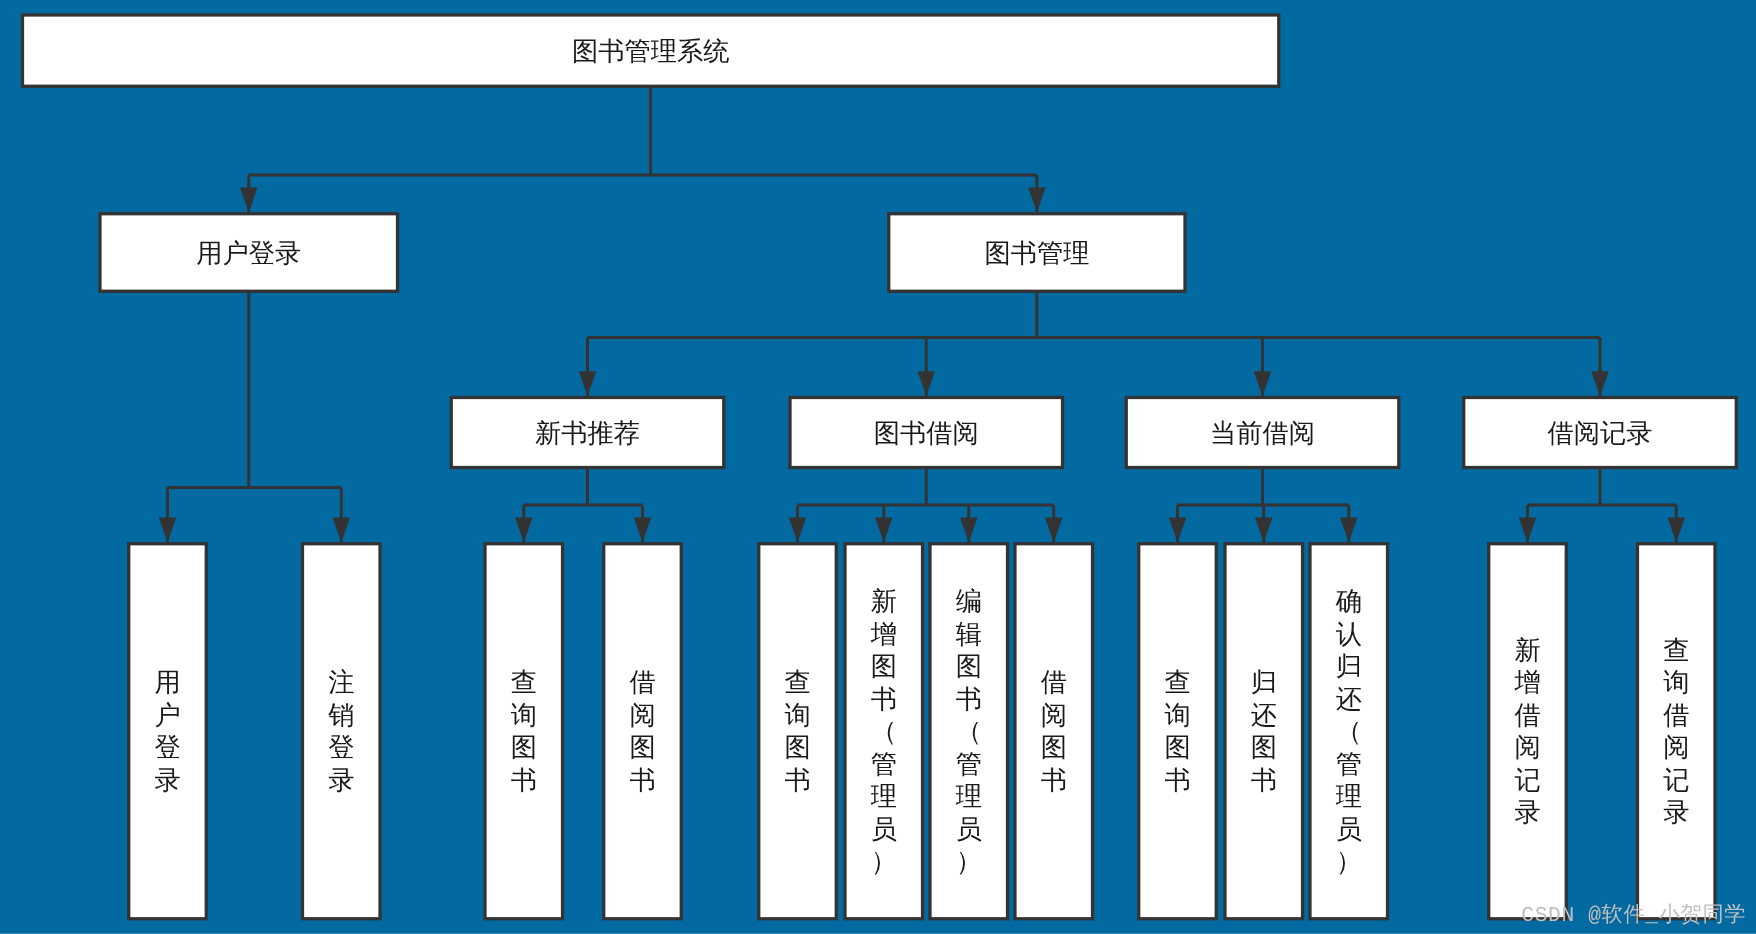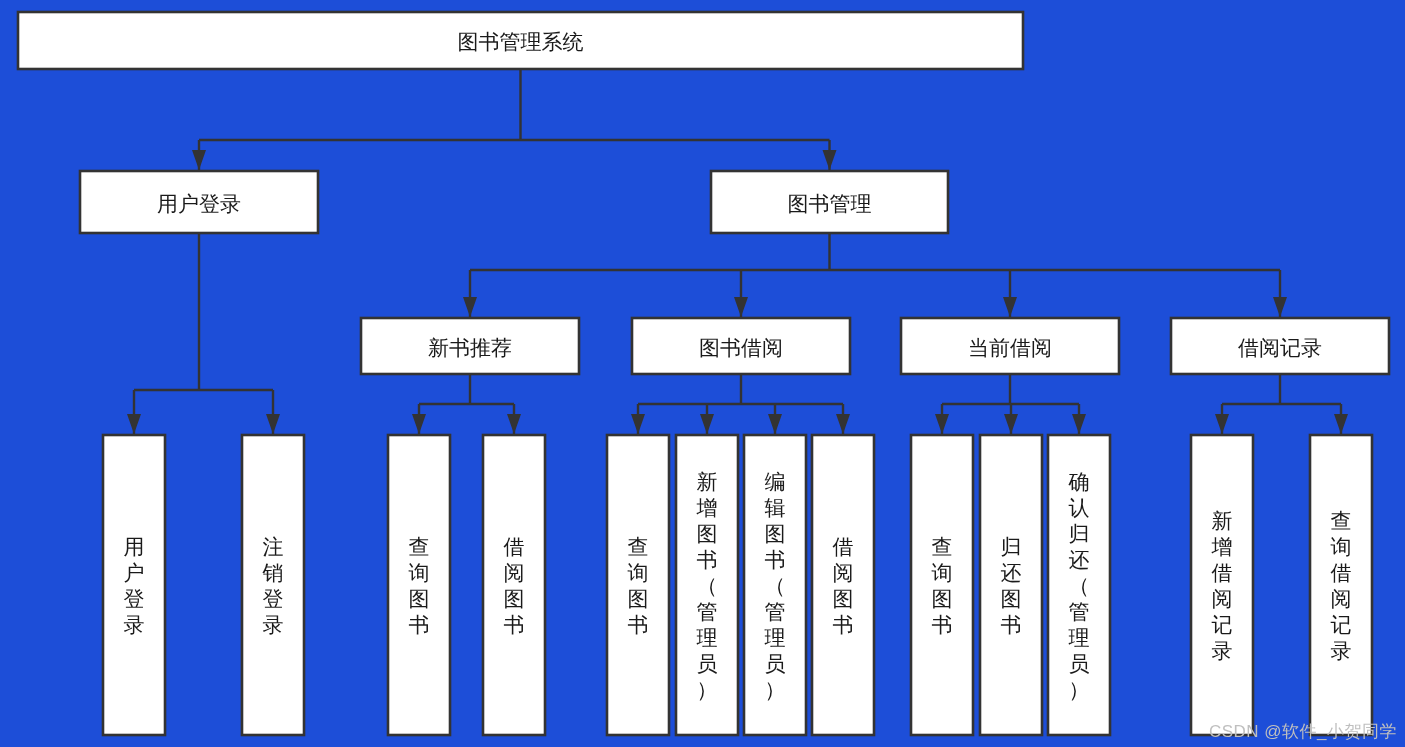--- a/index.html
+++ b/index.html
@@ -11,21 +11,21 @@
   body {
     width: 1405px;
     height: 747px;
     font-family: "Liberation Sans", "DejaVu Sans", sans-serif;
     overflow: hidden;
   }
   #diagram-root {
     position: relative;
     width: 1405px;
     height: 747px;
-    background: #1d4ed8;
+    background: #0369a1;
   }
   svg.diagram-canvas {
     position: absolute;
     left: 0;
     top: 0;
     width: 1405px;
     height: 747px;
     display: block;
   }
   .node-box {
@@ -56,21 +56,21 @@
     font-size: 21px;
     fill: #1a1a1a;
     text-anchor: middle;
     dominant-baseline: central;
     white-space: pre;
   }
   .watermark-text {
     position: absolute;
     right: 8px;
     bottom: 4px;
-    font-family: Liberation Sans, sans-serif;
+    font-family: Liberation Mono, monospace;
     font-size: 17px;
     color: #bfbfbf;
     letter-spacing: 0.5px;
     user-select: none;
     white-space: nowrap;
   }
 </style>
 </head>
 <body>
 

